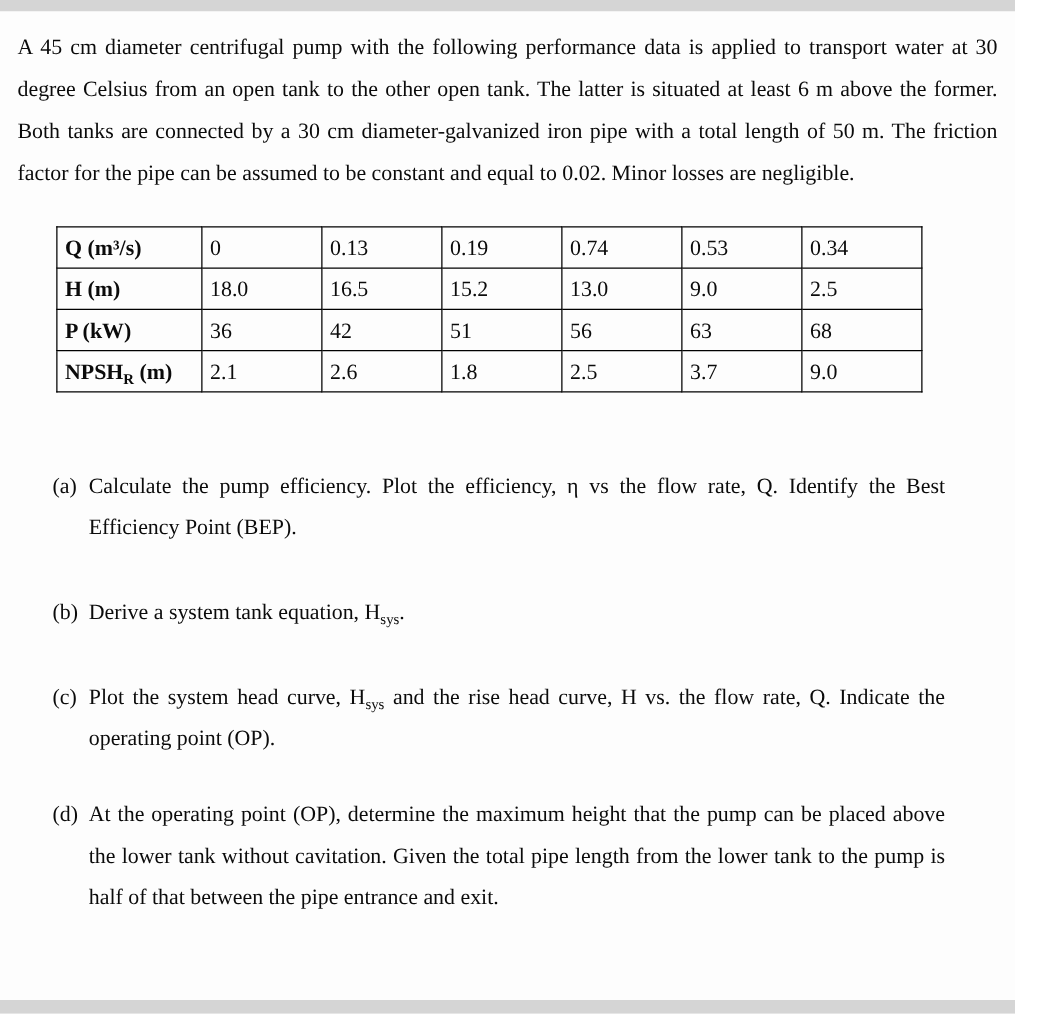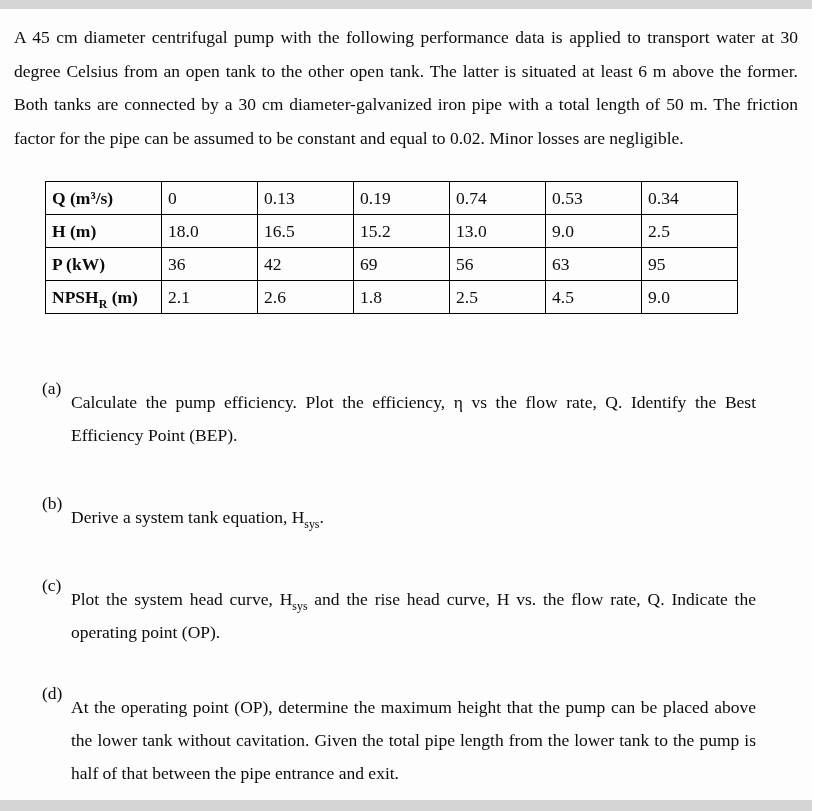--- a/index.html
+++ b/index.html
@@ -70,21 +70,20 @@
     font-size: 17.5px;
     line-height: 33px;
   }
   .q-label {
     width: 29px;
     flex-shrink: 0;
   }
   .q-text {
     flex: 1;
     text-align: justify;
-    margin-top: 14px;
   }
   .q-a { margin-top: 58px; }
   .q-b { margin-top: 35px; }
   .q-c { margin-top: 35px; }
   .q-d { margin-top: 28px; }
 </style>
 </head>
 <body>
 
 <div class="page">
@@ -111,32 +110,32 @@
           <td class="val">16.5</td>
           <td class="val">15.2</td>
           <td class="val">13.0</td>
           <td class="val">9.0</td>
           <td class="val">2.5</td>
         </tr>
         <tr>
           <td class="row-label"><span>P (kW)</span><sub class="var-sub"></sub><span></span></td>
           <td class="val">36</td>
           <td class="val">42</td>
-          <td class="val">69</td>
+          <td class="val">51</td>
           <td class="val">56</td>
           <td class="val">63</td>
-          <td class="val">95</td>
+          <td class="val">68</td>
         </tr>
         <tr>
           <td class="row-label"><span>NPSH</span><sub class="var-sub">R</sub><span> (m)</span></td>
           <td class="val">2.1</td>
           <td class="val">2.6</td>
           <td class="val">1.8</td>
           <td class="val">2.5</td>
-          <td class="val">4.5</td>
+          <td class="val">3.7</td>
           <td class="val">9.0</td>
         </tr>
       </tbody>
     </table>
 
     <div class="question q-a">
       <span class="q-label">(a)</span>
       <div class="q-text"><span>Calculate the pump efficiency. Plot the efficiency, η vs the flow rate, Q. Identify the Best Efficiency Point (BEP).</span><sub class="var-sub"></sub><span></span></div>
     </div>
 

